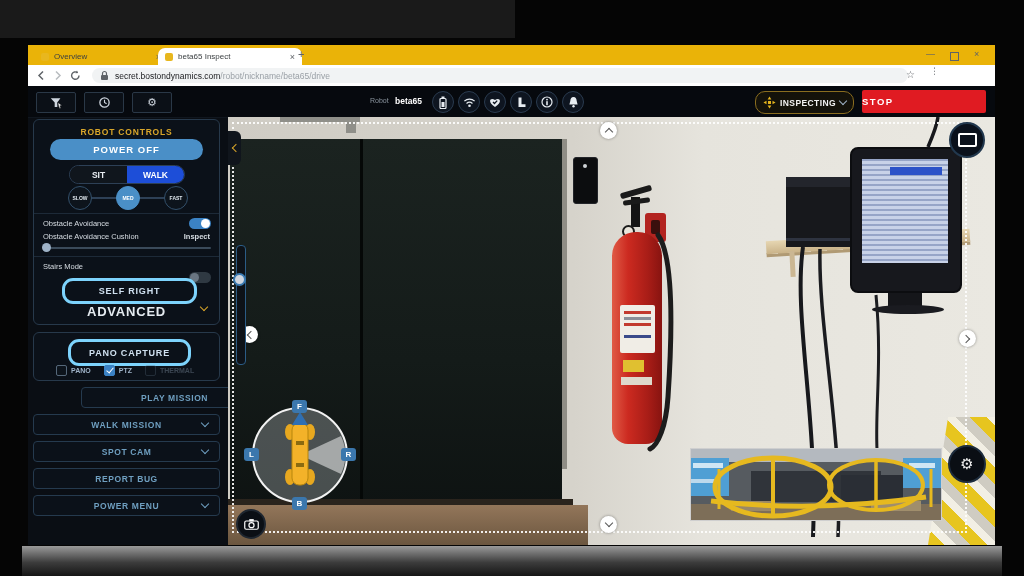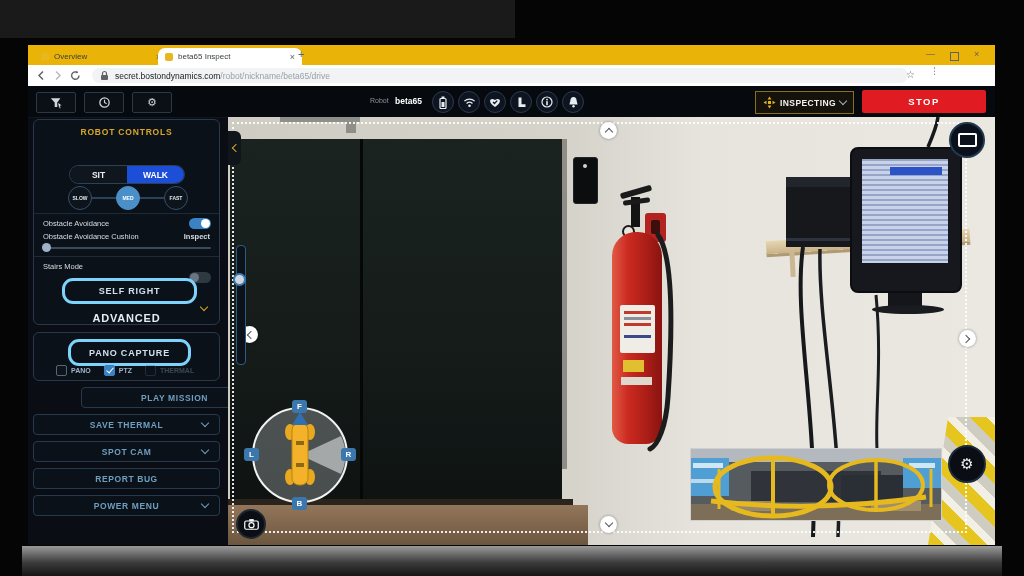--- a/index.html
+++ b/index.html
@@ -24,22 +24,22 @@
   #omnibox{left:64px;top:3px;width:800px;height:15px;background:#f1f3f4;border-radius:8px;display:flex;align-items:center;gap:6px;padding:0 8px;}
   .urltext{font-size:8.5px;color:#202124;white-space:nowrap;}
   .urlpath{color:#9aa0a6;}
 
   
   #app{left:0;top:41px;width:967px;height:459px;background:#0a0e14;overflow:hidden;font-size:9px;}
   #apptb{left:0;top:0;width:967px;height:31px;background:#06090e;border-bottom:1px solid #10161e;}
   .tbbtn{top:6px;width:38px;height:19px;background:#0b1017;border:1px solid #2a3847;border-radius:2px;display:flex;align-items:center;justify-content:center;}
   .statusgrp{display:flex;gap:4px;align-items:center;}
   .stic{width:20px;height:20px;border-radius:50%;background:#0e1520;border:1.5px solid #2a3b4f;display:flex;align-items:center;justify-content:center;color:#e8edf2;}
-  #inspecting{left:727px;top:5px;width:97px;height:21px;background:#14120a;border:1px solid #8a6d1f;border-radius:0;display:flex;align-items:center;justify-content:center;gap:4px;color:#f2f2f2;font-weight:bold;font-size:8.5px;letter-spacing:.4px;}
-  #stopbtn{left:834px;top:4px;width:124px;height:23px;background:#e01b22;border-radius:2px;display:flex;align-items:center;justify-content:center;color:#fff;font-weight:bold;font-size:9.5px;letter-spacing:1.5px;}
+  #inspecting{left:727px;top:5px;width:97px;height:21px;background:#14120a;border:1px solid #8a6d1f;border-radius:10px;display:flex;align-items:center;justify-content:center;gap:4px;color:#f2f2f2;font-weight:bold;font-size:8.5px;letter-spacing:.4px;}
+  #stopbtn{left:834px;top:4px;width:124px;height:23px;background:#e01b22;border-radius:2px;display:flex;align-items:center;color:#fff;font-weight:bold;font-size:9.5px;letter-spacing:1.5px;}
   .chev{display:inline-block;width:5px;height:5px;border-right:1.5px solid #9fb3c8;border-bottom:1.5px solid #9fb3c8;transform:rotate(45deg);margin-top:-3px;}
   .chev.gold{border-color:#d9a62a;}
 
   
   .panel{left:5px;width:187px;background:#0b1119;border:1px solid #27394b;border-radius:6px;box-sizing:border-box;}
   .ptitle{color:#d9a62a;font-weight:bold;font-size:8.5px;letter-spacing:.8px;text-align:center;}
   .pill{border-radius:11px;display:flex;align-items:center;justify-content:center;font-weight:bold;}
   .bluepill{background:#4a8fc7;color:#fff;}
   .outlpill{border:3px solid #7dd3fc;color:#cfe0ef;background:transparent;}
   .seg{display:flex;border-radius:11px;overflow:hidden;border:1px solid #2d4056;}
@@ -239,20 +239,23 @@
           <span>INSPECTING</span>
           <span class="chev"></span>
         </div>
         <div class="a" id="stopbtn">
             <span>STOP</span>
           </div>
       </div>
 
       <div class="a panel" style="top:33px;height:206px;">
         <div class="a ptitle" style="left:0;right:0;top:7px;">ROBOT CONTROLS</div>
+        <div class="a pill bluepill" style="left:16px;top:19px;width:153px;height:21px;font-size:9.5px;letter-spacing:1px;">
+            <span>POWER OFF</span>
+          </div>
         <div class="a seg" style="left:35px;top:45px;">
           <div class="off">SIT</div>
           <div class="on">WALK</div>
         </div>
         <div class="a" style="left:40px;top:77px;width:107px;height:2px;background:#2d4056;"></div>
         <div class="a spd off" style="left:34px;top:66px;">SLOW</div>
         <div class="a spd on" style="left:82px;top:66px;">MED</div>
         <div class="a spd off" style="left:130px;top:66px;">FAST</div>
         <div class="a divider" style="left:0;right:0;top:93px;"></div>
         <span class="a rowlbl" style="left:9px;top:99px;">Obstacle Avoidance</span>
@@ -260,21 +263,21 @@
         <span class="a rowlbl" style="left:9px;top:112px;">Obstacle Avoidance Cushion</span>
         <span class="a rowlbl" style="right:9px;top:112px;font-weight:bold;">Inspect</span>
         <div class="a" style="left:10px;top:127px;width:167px;height:2px;background:#3a4a5a;border-radius:1px;"></div>
         <div class="a" style="left:8px;top:123px;width:9px;height:9px;border-radius:50%;background:#9fb3c8;"></div>
         <div class="a divider" style="left:0;right:0;top:136px;"></div>
         <span class="a rowlbl" style="left:9px;top:142px;">Stairs Mode</span>
         <div class="a toggle off" style="left:155px;top:141px;"></div>
         <div class="a pill outlpill" style="left:28px;top:158px;width:129px;height:20px;font-size:9px;letter-spacing:.8px;">
             <span>SELF RIGHT</span>
           </div>
-        <div class="a" style="left:0;right:0;top:184px;text-align:center;color:#e5ebf0;font-weight:bold;font-size:11px;letter-spacing:.8px;margin-top:8px;"><span>ADVANCED</span></div>
+        <div class="a" style="left:0;right:0;top:184px;text-align:center;color:#e5ebf0;font-weight:bold;font-size:13px;letter-spacing:.8px;"><span>ADVANCED</span></div>
         <span class="a chev gold" style="right:12px;top:187px;"></span>
       </div>
 
       <div class="a panel" style="top:246px;height:49px;">
         <div class="a pill outlpill" style="left:34px;top:6px;width:117px;height:21px;font-size:9px;letter-spacing:.8px;">
             <span>PANO CAPTURE</span>
           </div>
         <div class="a" style="left:22px;top:32px;display:flex;gap:13px;">
           <div class="cb">
               <span class="cbbox"></span>
@@ -289,21 +292,21 @@
               <span>THERMAL</span>
             </div>
         </div>
       </div>
 
       <div class="mitem" style="top:301px;margin-left:48px;">
           <span>PLAY MISSION</span>
           <span class="chev"></span>
         </div>
       <div class="mitem" style="top:328px;">
-          <span>SAVE THERMAL</span>
+          <span>WALK MISSION</span>
           <span class="chev"></span>
         </div>
       <div class="mitem" style="top:355px;">
           <span>SPOT CAM</span>
           <span class="chev"></span>
         </div>
       <div class="mitem" style="top:382px;">
           <span>REPORT BUG</span>
         </div>
       <div class="mitem" style="top:409px;">

